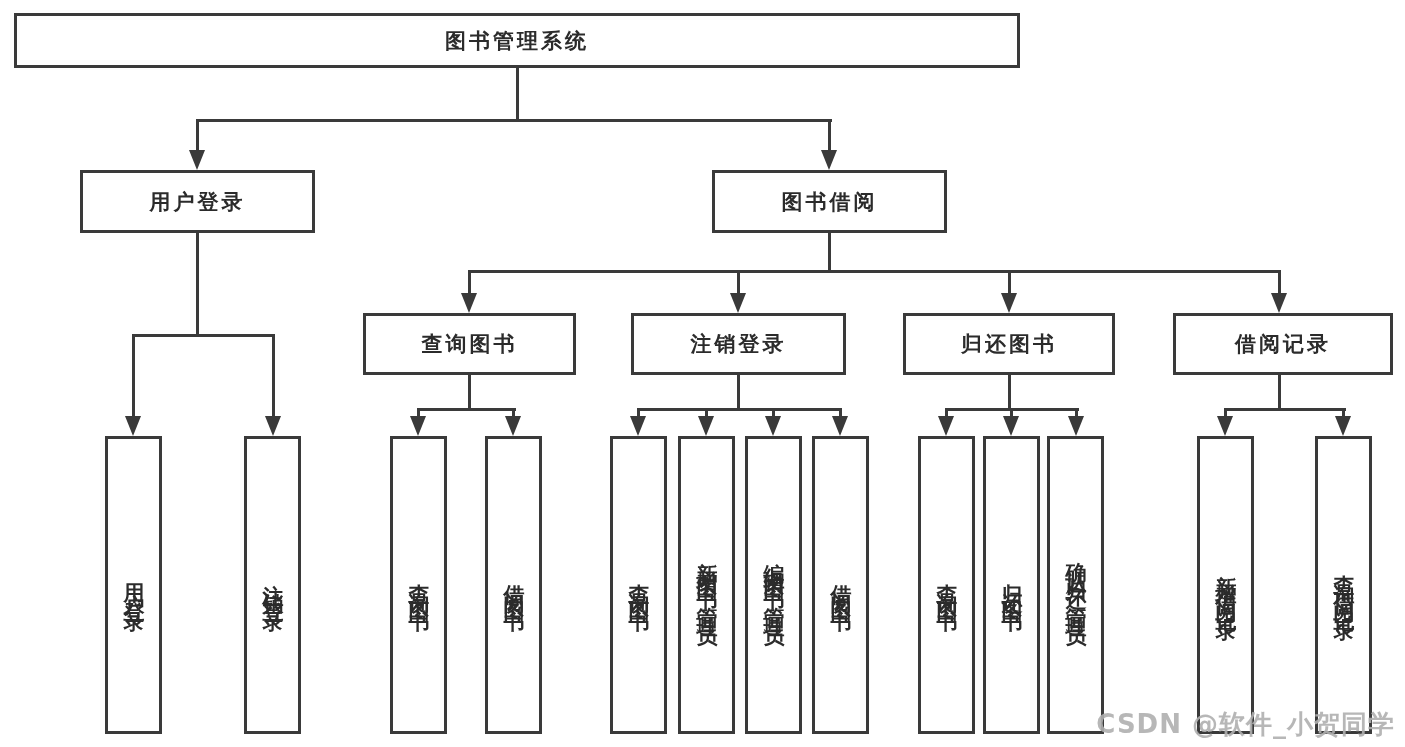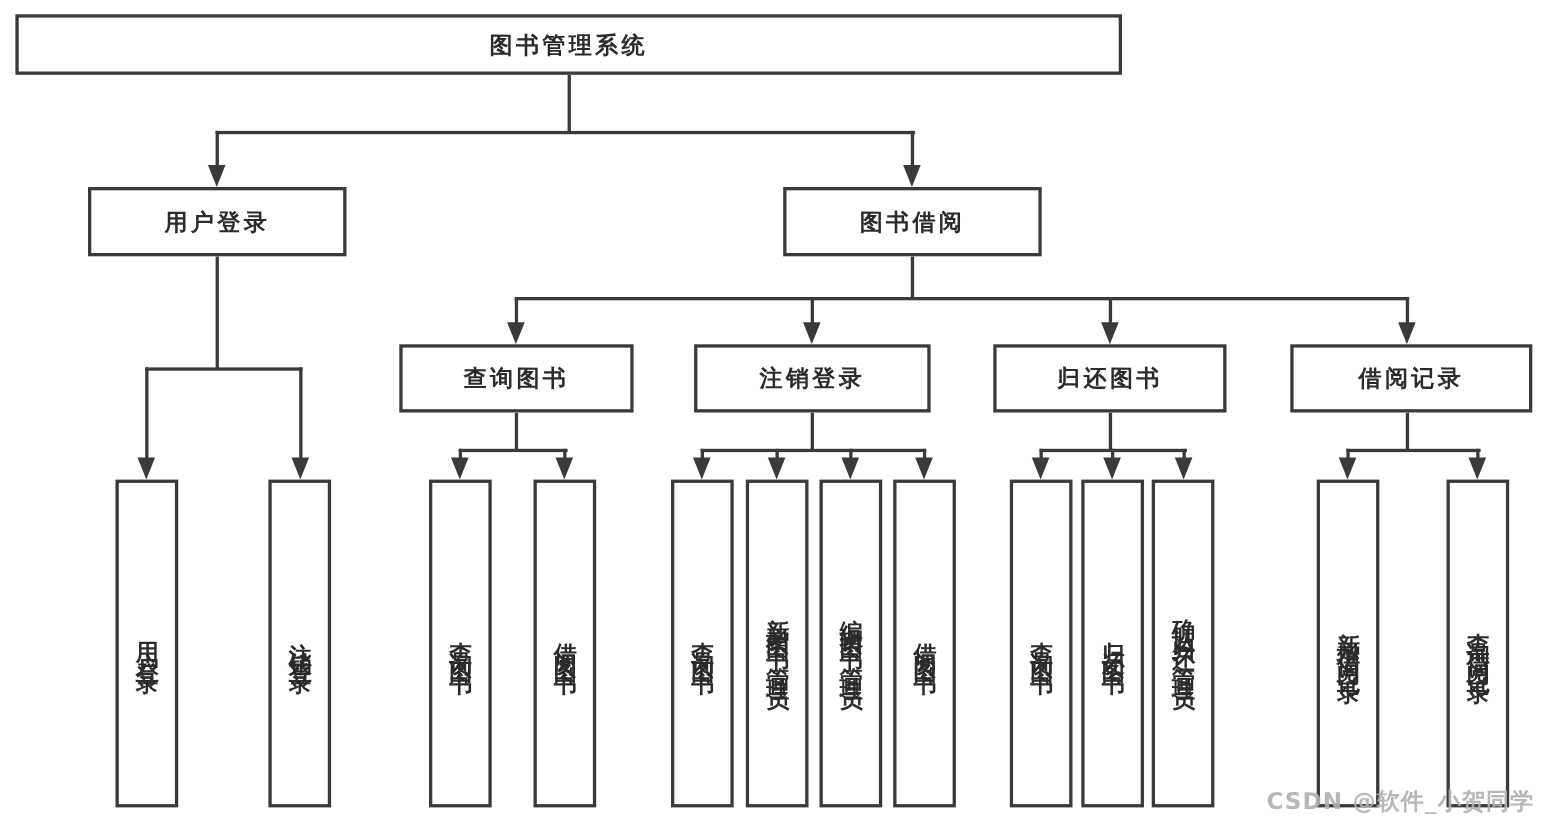--- a/index.html
+++ b/index.html
@@ -45,21 +45,21 @@
     width: 0; height: 0;
     border-left: 8px solid transparent;
     border-right: 8px solid transparent;
     border-top: 20px solid var(--line);
     z-index: 1;
   }
   .watermark {
     position: absolute;
     right: 10px;
     bottom: 5px;
-    font-size: 21px;
+    font-size: 26px;
     color: var(--watermark);
     opacity: 0.9;
     z-index: 3;
     letter-spacing: 1px;
     margin-top: 32px;
   }
 </style>
 </head>
 <body>
 

